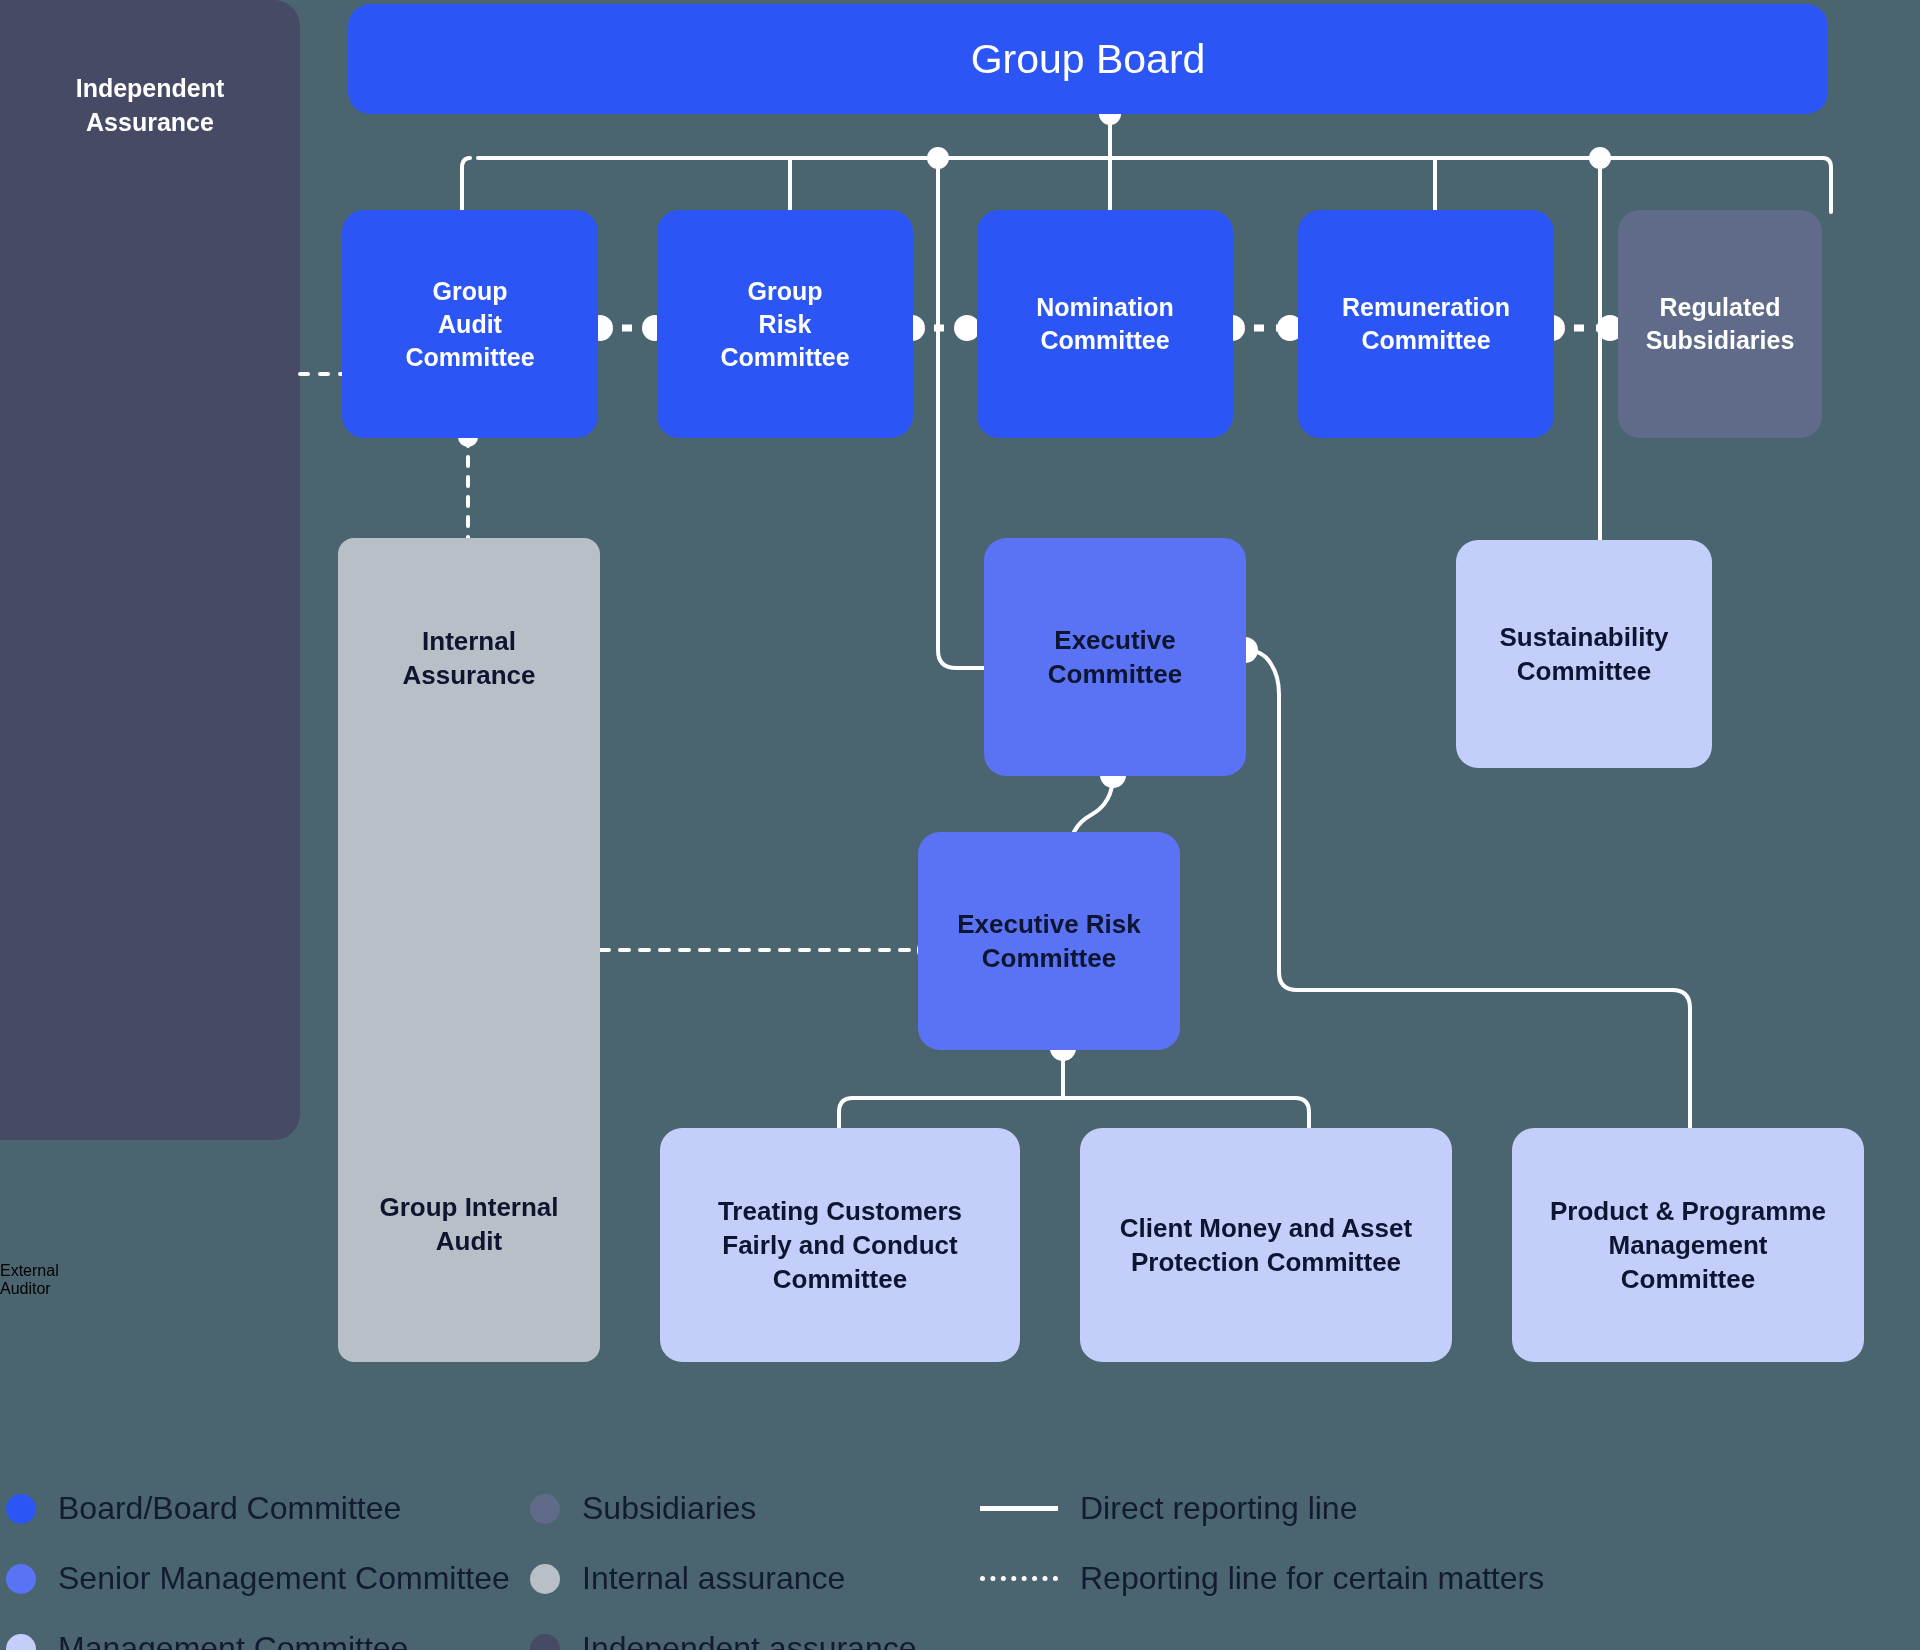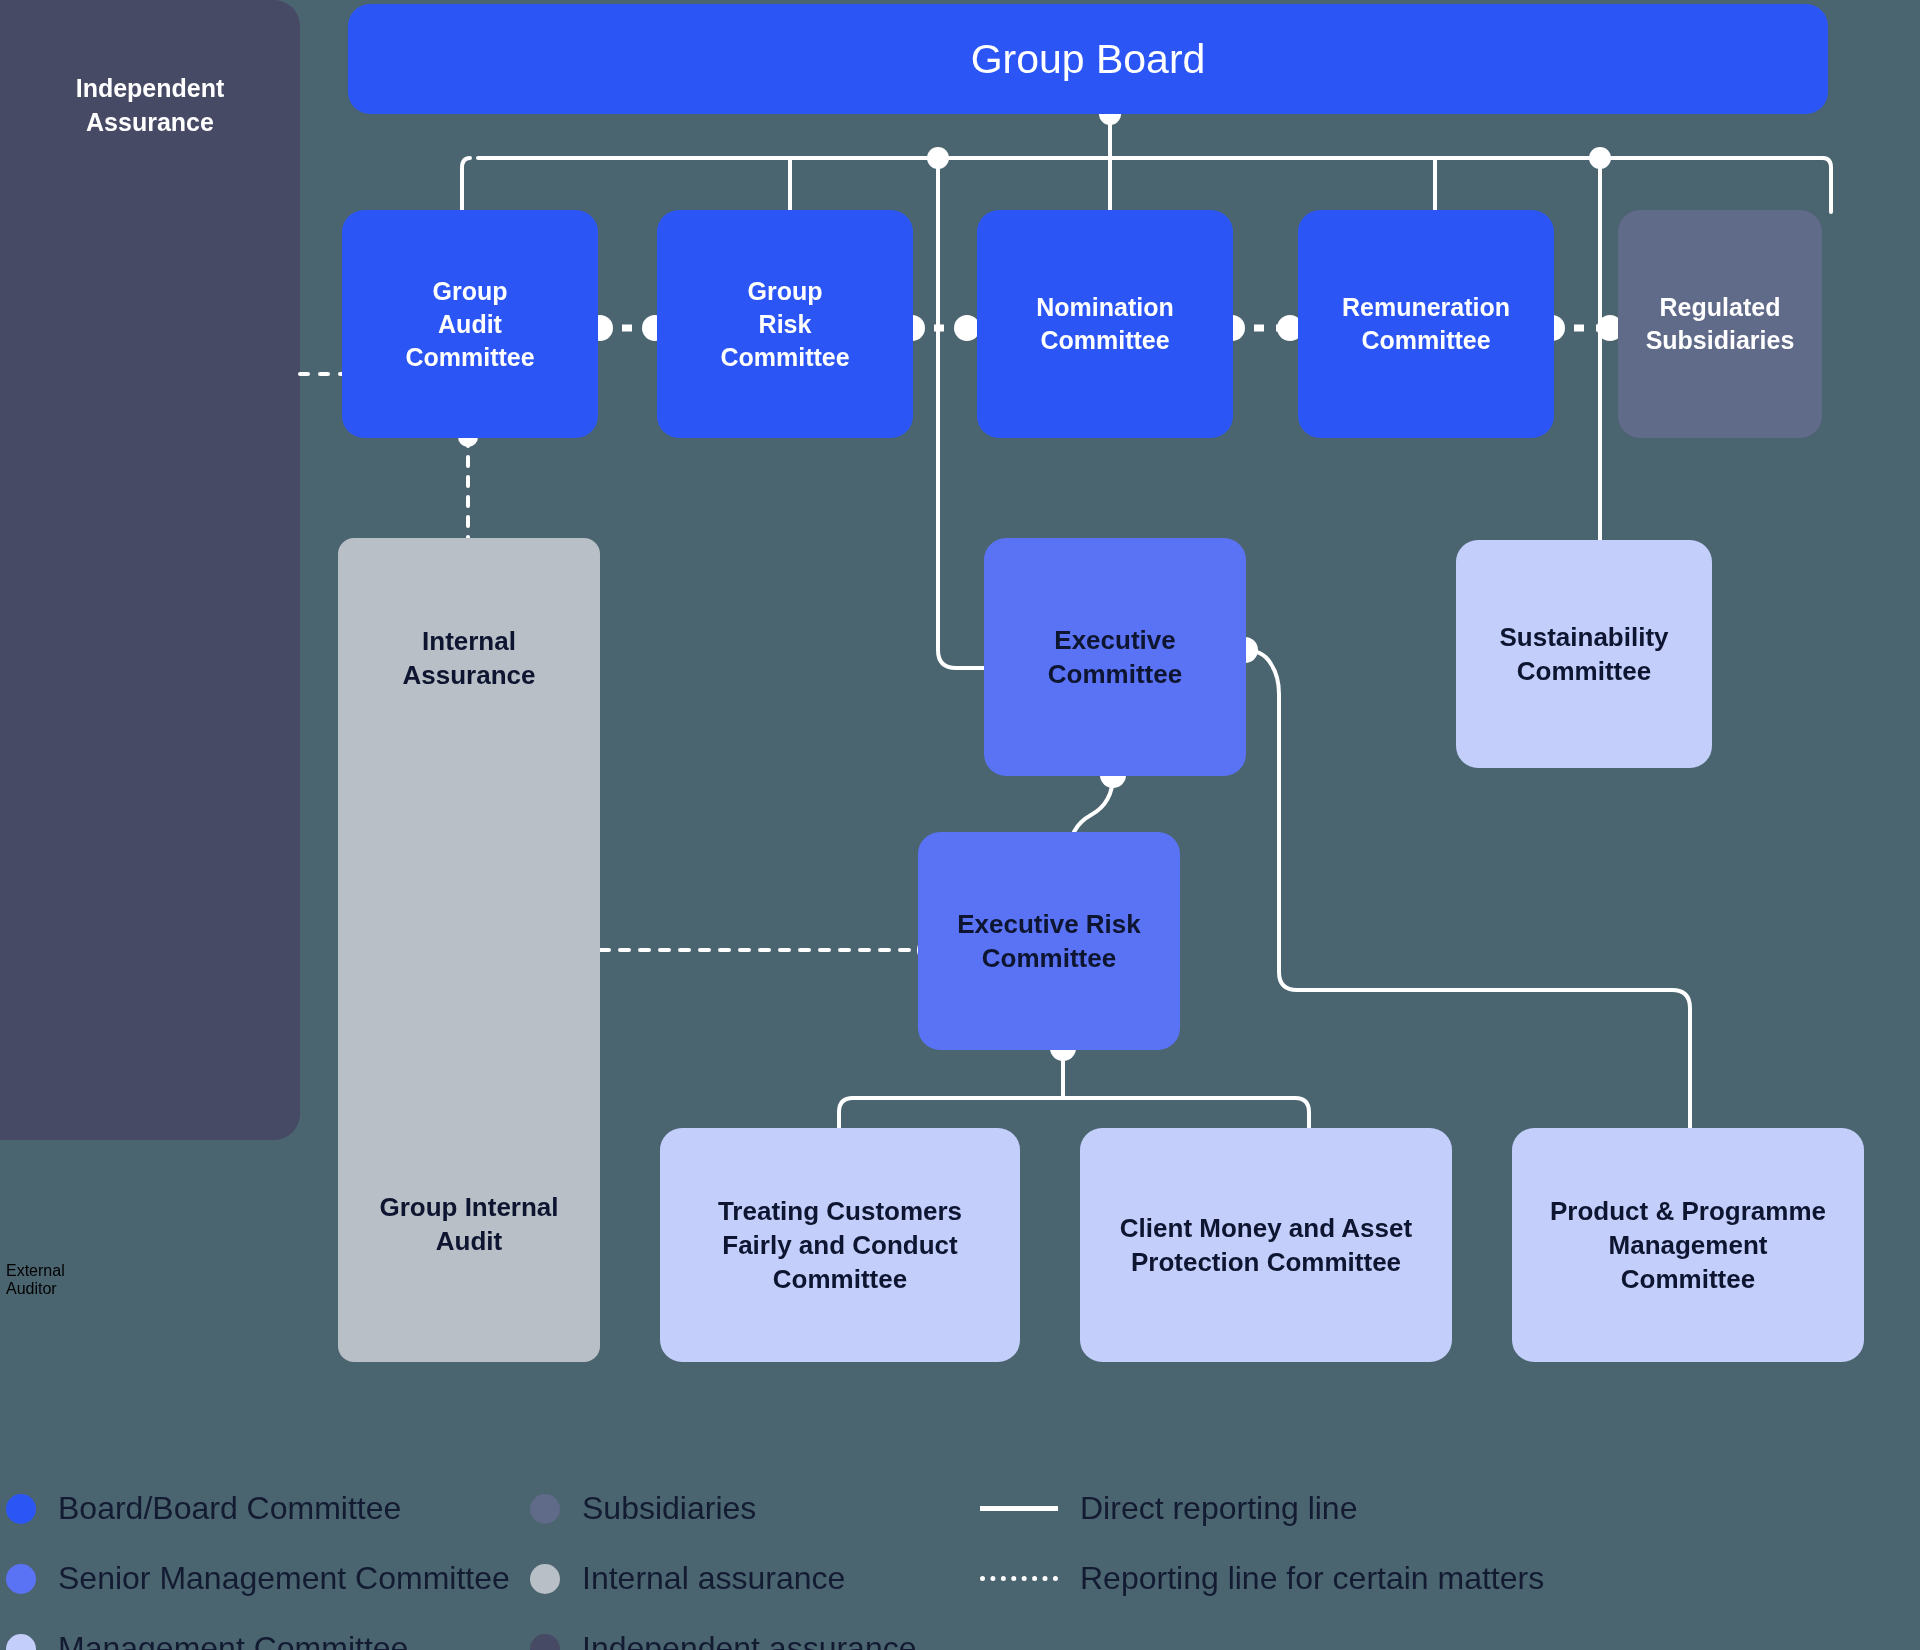--- a/index.html
+++ b/index.html
@@ -59,21 +59,21 @@
 <body>
 
 <div id="stage">
 
   <div id="sidebar">
     <div class="s-txt" id="ia-txt">
       <span>Independent</span><br>
       <span>Assurance</span>
     </div>
   </div>
-  <div class="s-txt" id="ea-txt" style="position:absolute;padding-left:6px;">
+  <div class="s-txt" id="ea-txt" style="position:absolute;">
     <span>External</span><br>
     <span>Auditor</span>
   </div>
 
   <svg class="wires" viewBox="0 0 1920 1650">
     <g fill="none" stroke="#ffffff" stroke-width="4" stroke-linecap="round">
 
       <path d="M1110 110 L1110 158"></path>
 
       <path d="M478 158 L1823 158"></path>

